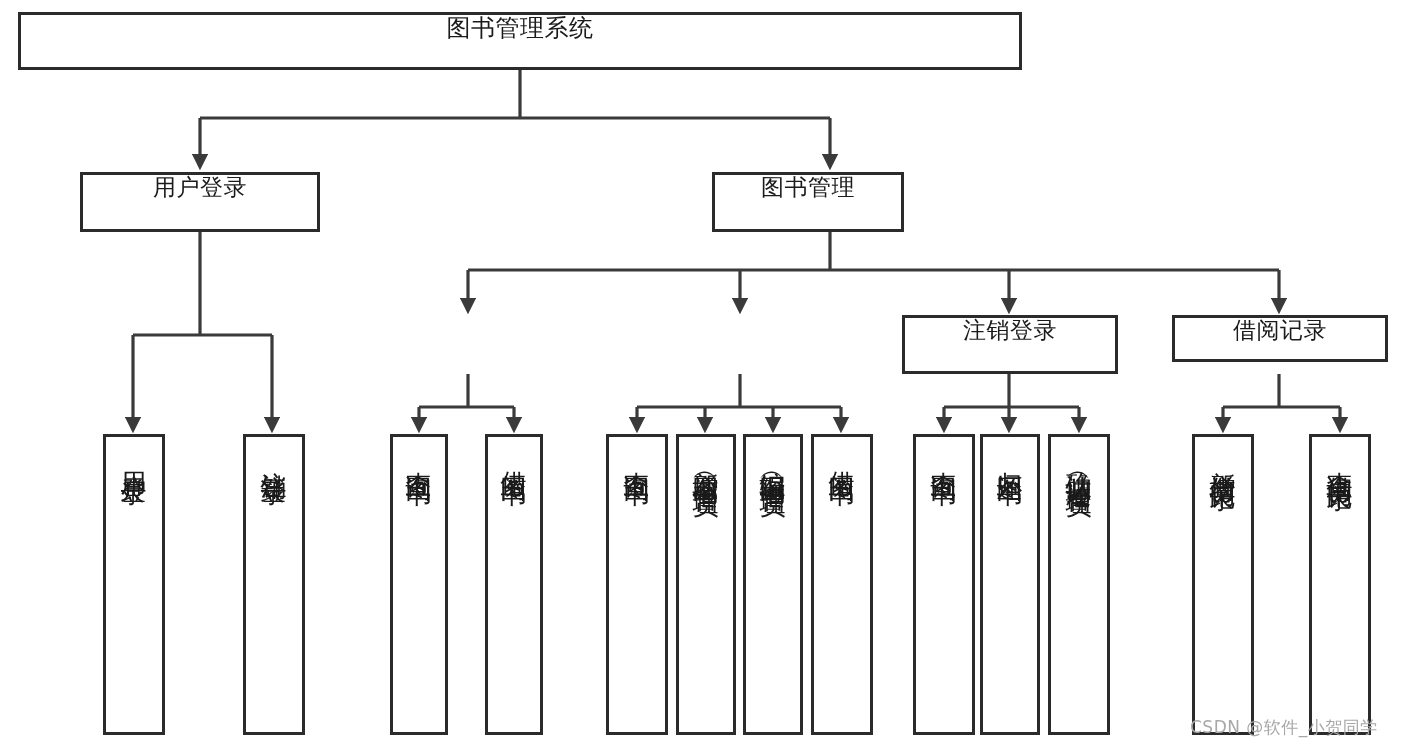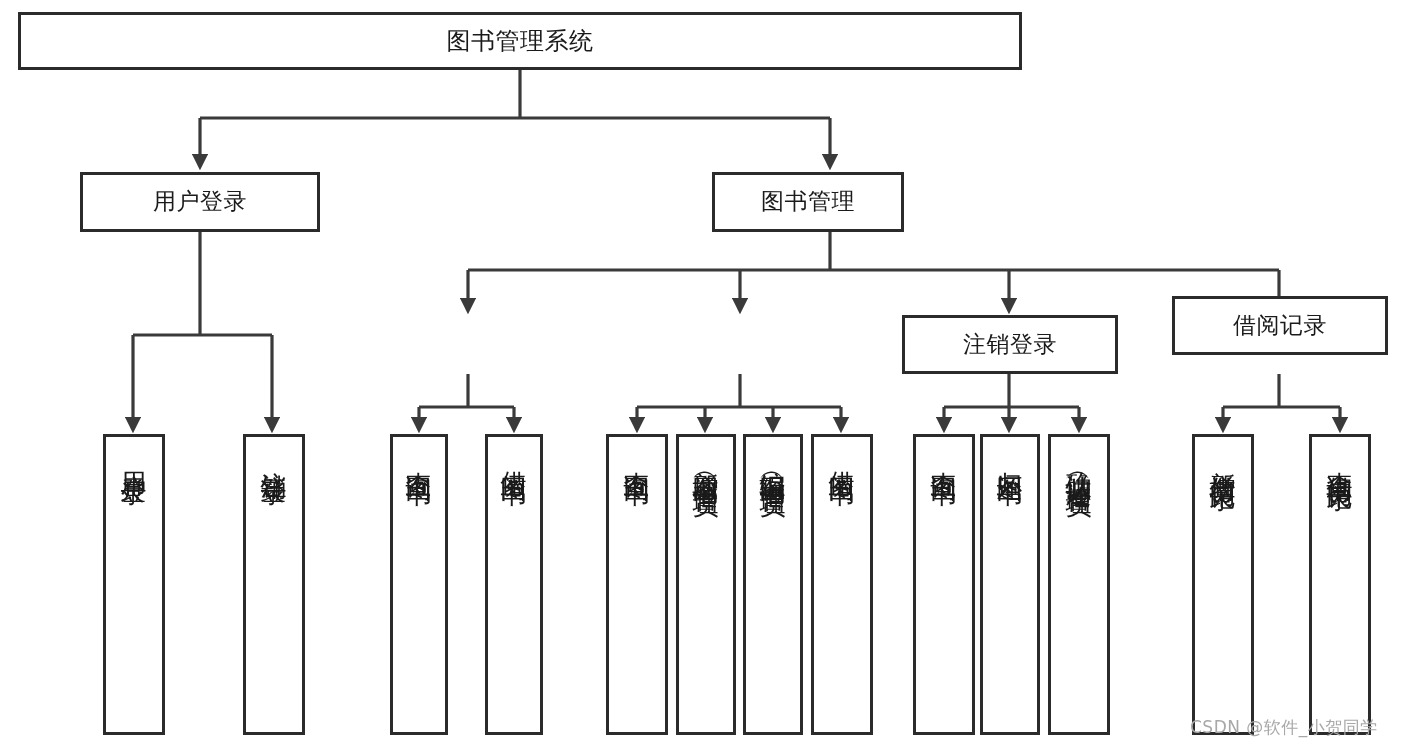--- a/index.html
+++ b/index.html
@@ -21,21 +21,20 @@
     width:1405px;
     height:747px;
     pointer-events:none;
   }
   .node{
     position:absolute;
     box-sizing:border-box;
     border:3px solid #2b2b2b;
     background:#ffffff;
     display:flex;
-    align-items:center;
     justify-content:center;
     text-align:center;
   }
   .node .label{
     display:block;
     line-height:1.12;
     letter-spacing:0.5px;
     color:#1a1a1a;
   }
   .node.horizontal .label{
@@ -124,21 +123,21 @@
   <div class="node horizontal" style="left:80px; top:172px; width:240px; height:60px;">
     <span class="label">用户登录</span>
   </div>
   <div class="node horizontal" style="left:712px; top:172px; width:192px; height:60px;">
     <span class="label">图书管理</span>
   </div>
 
   <div class="node horizontal" style="left:902px; top:315px; width:216px; height:59px;">
     <span class="label">注销登录</span>
   </div>
-  <div class="node horizontal" style="left:1172px; top:296px; width:216px; height:59px;">
+  <div class="node horizontal" style="left:1172px; top:315px; width:216px; height:47px;">
     <span class="label">借阅记录</span>
   </div>
 
   <div class="node vertical" style="left:103px; top:434px; width:62px; height:301px;">
     <span class="label">用户登录</span>
   </div>
   <div class="node vertical" style="left:243px; top:434px; width:62px; height:301px;">
     <span class="label">注销登录</span>
   </div>
 

